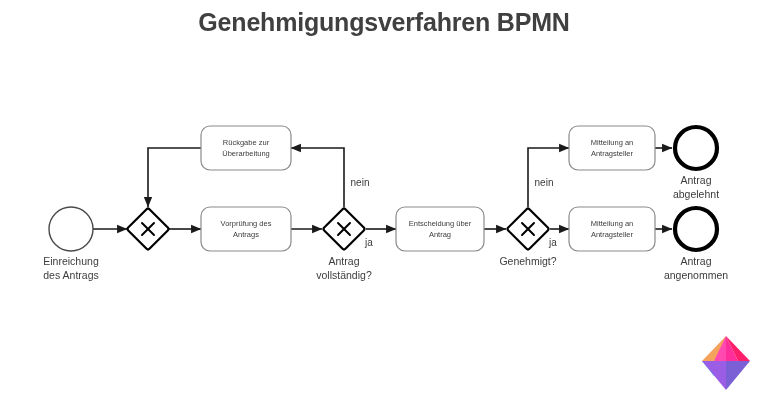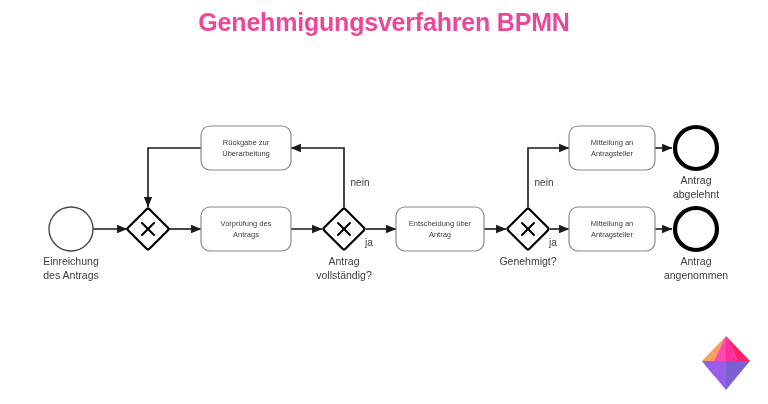--- a/index.html
+++ b/index.html
@@ -19,21 +19,21 @@
   
   .page-title {
     position: absolute;
     left: 0;
     top: 8px;
     width: 768px;
     text-align: center;
     font-size: 25px;
     font-weight: bold;
     letter-spacing: -0.2px;
-    color: #ec4899;
+    color: #404040;
   }
 
   
   .diagram {
     position: absolute;
     left: 0;
     top: 0;
     width: 768px;
     height: 404px;
   }

